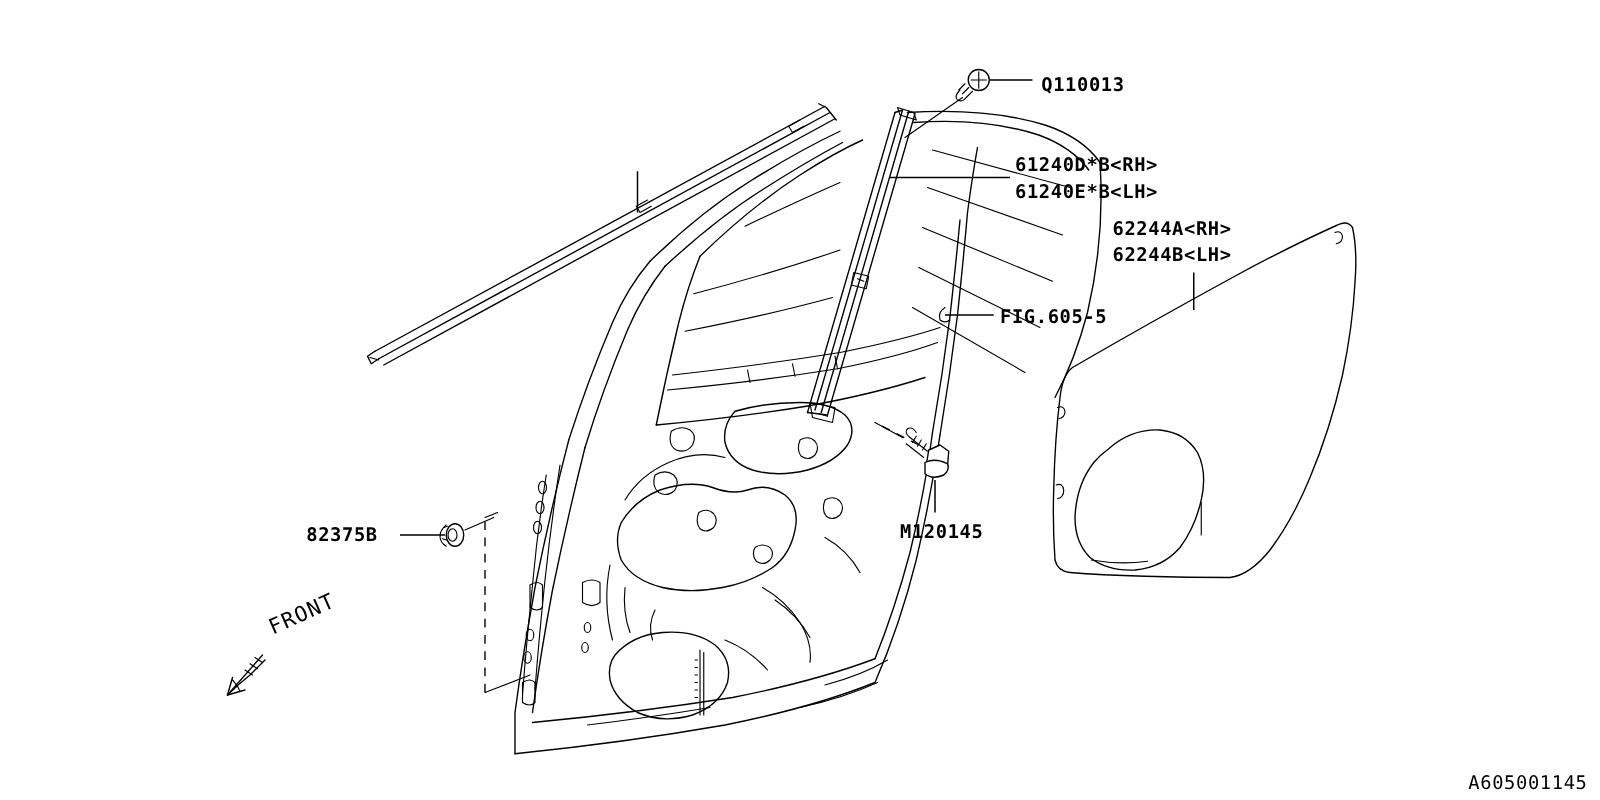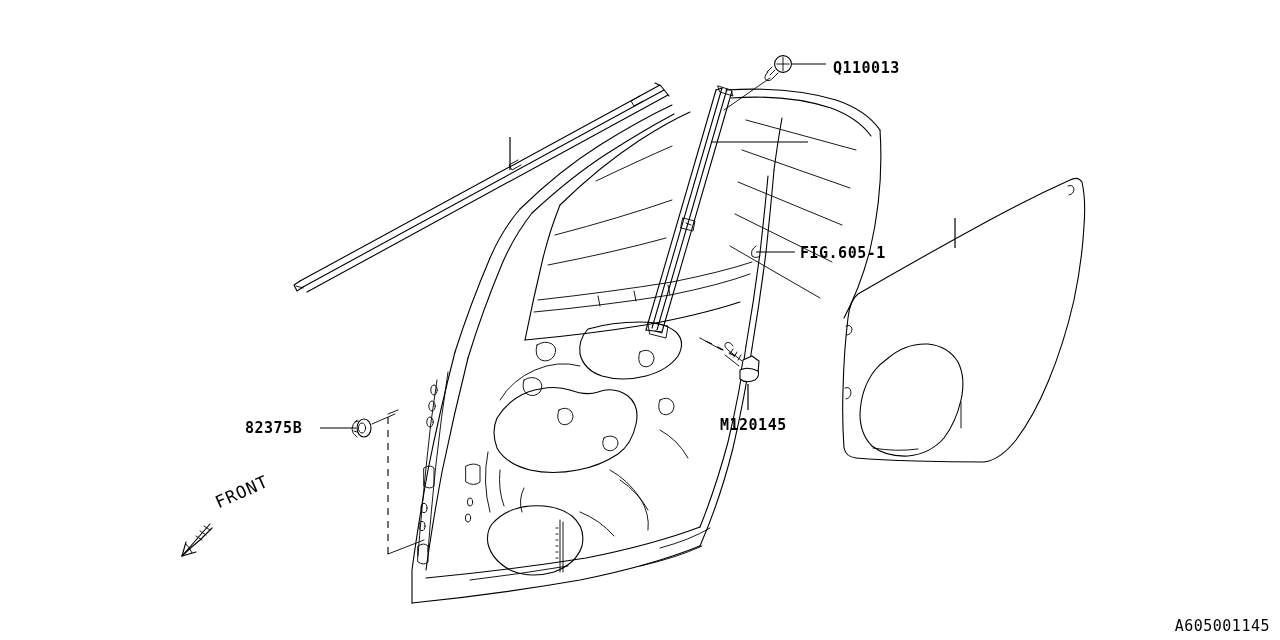--- a/index.html
+++ b/index.html
@@ -279,25 +279,33 @@
     <g>
       <path class="ln" d="M210 524 L182 556"></path>
       <path class="ln" d="M182 556 L196 552 M182 556 L186 542"></path>
       <path class="ln" d="M182 556 Q190 548 200 540 Q206 534 212 528"></path>
       <path class="ln-thin" d="M196 536 L202 540 M200 531 L206 535 M204 526 L210 530"></path>
       <path class="ln-thin" d="M186 544 Q190 548 192 553"></path>
     </g>
   </svg>
 
 
-
+  <div class="lbl two-line" style="left:812px; top:122px;">
+    <div>61240D*B&lt;RH&gt;</div>
+    <div>61240E*B&lt;LH&gt;</div>
+  </div>
+
+  <div class="lbl two-line" style="left:890px; top:173px;">
+    <div>62244A&lt;RH&gt;</div>
+    <div>62244B&lt;LH&gt;</div>
+  </div>
 
   <div class="lbl" style="left:833px; top:58px;">Q110013</div>
 
-  <div class="lbl" style="left:800px; top:243px;">FIG.605-1</div>
+  <div class="lbl" style="left:800px; top:243px;">FIG.605-5</div>
 
   <div class="lbl" style="left:700px; top:415px;padding-left:20px;">M120145</div>
 
   <div class="lbl" style="left:245px; top:418px;">82375B</div>
 
   <div id="front-marker">FRONT</div>
 
   <div id="diagram-id">A605001145</div>
 
 </div>

